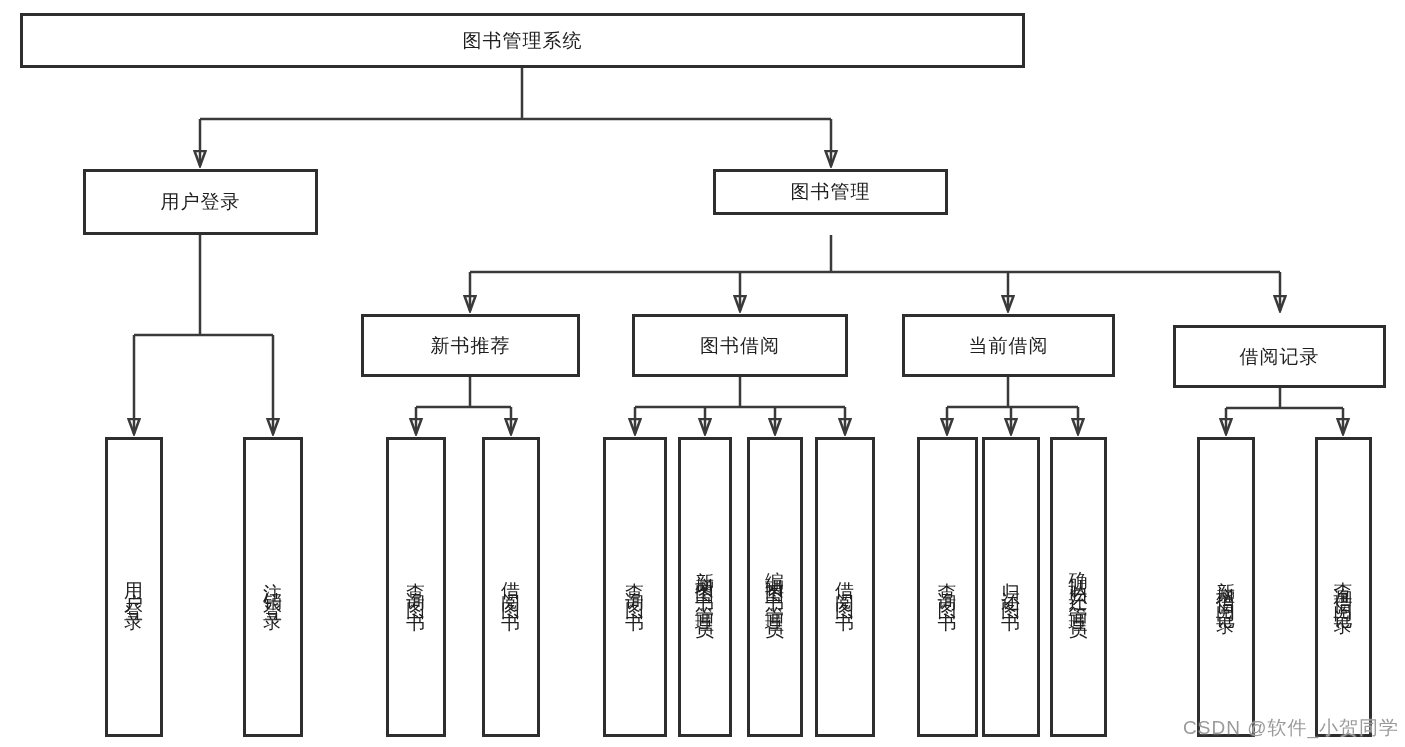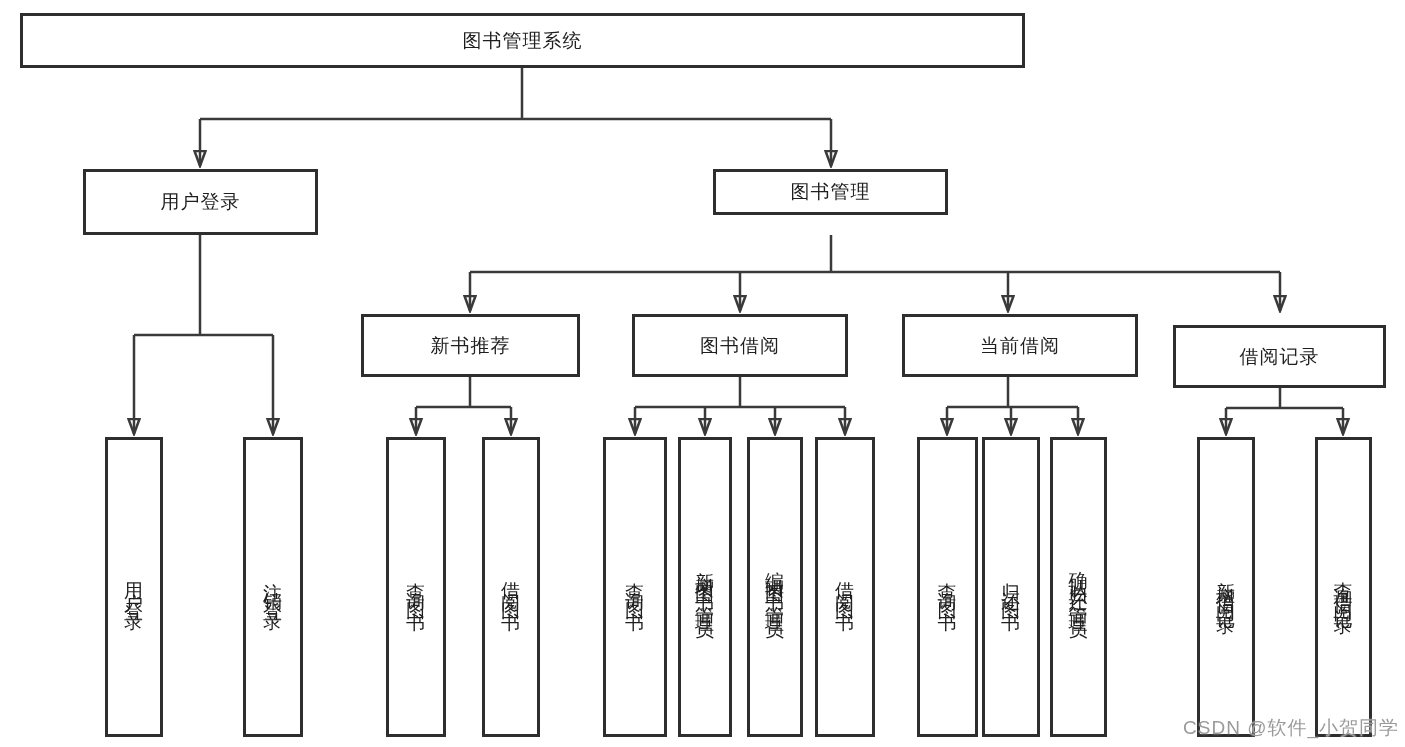--- a/index.html
+++ b/index.html
@@ -46,21 +46,21 @@
     letter-spacing:10px;
     white-space:nowrap;
   }
   .leaf.long span{letter-spacing:7px;}
   
   #n-root {left:20px;  top:13px;  width:1005px;height:55px;}
   #n-l2a  {left:83px;  top:169px; width:235px; height:66px;}
   #n-l2b  {left:713px; top:169px; width:235px; height:46px;}
   #n-l3a  {left:361px; top:314px; width:219px; height:63px;}
   #n-l3b  {left:632px; top:314px; width:216px; height:63px;}
-  #n-l3c  {left:902px; top:314px; width:236px; height:63px;}
+  #n-l3c  {left:902px; top:314px; width:213px; height:63px;}
   #n-l3d  {left:1173px;top:314px; width:213px; height:63px;margin-top:11px;}
   #n-f1   {left:105px; top:437px; width:58px;  height:300px;}
   #n-f2   {left:243px; top:437px; width:60px;  height:300px;}
   #n-f3   {left:386px; top:437px; width:60px;  height:300px;}
   #n-f4   {left:482px; top:437px; width:58px;  height:300px;}
   #n-f5   {left:603px; top:437px; width:64px;  height:300px;}
   #n-f6   {left:678px; top:437px; width:54px;  height:300px;}
   #n-f7   {left:747px; top:437px; width:56px;  height:300px;}
   #n-f8   {left:815px; top:437px; width:60px;  height:300px;}
   #n-f9   {left:917px; top:437px; width:61px;  height:300px;}

